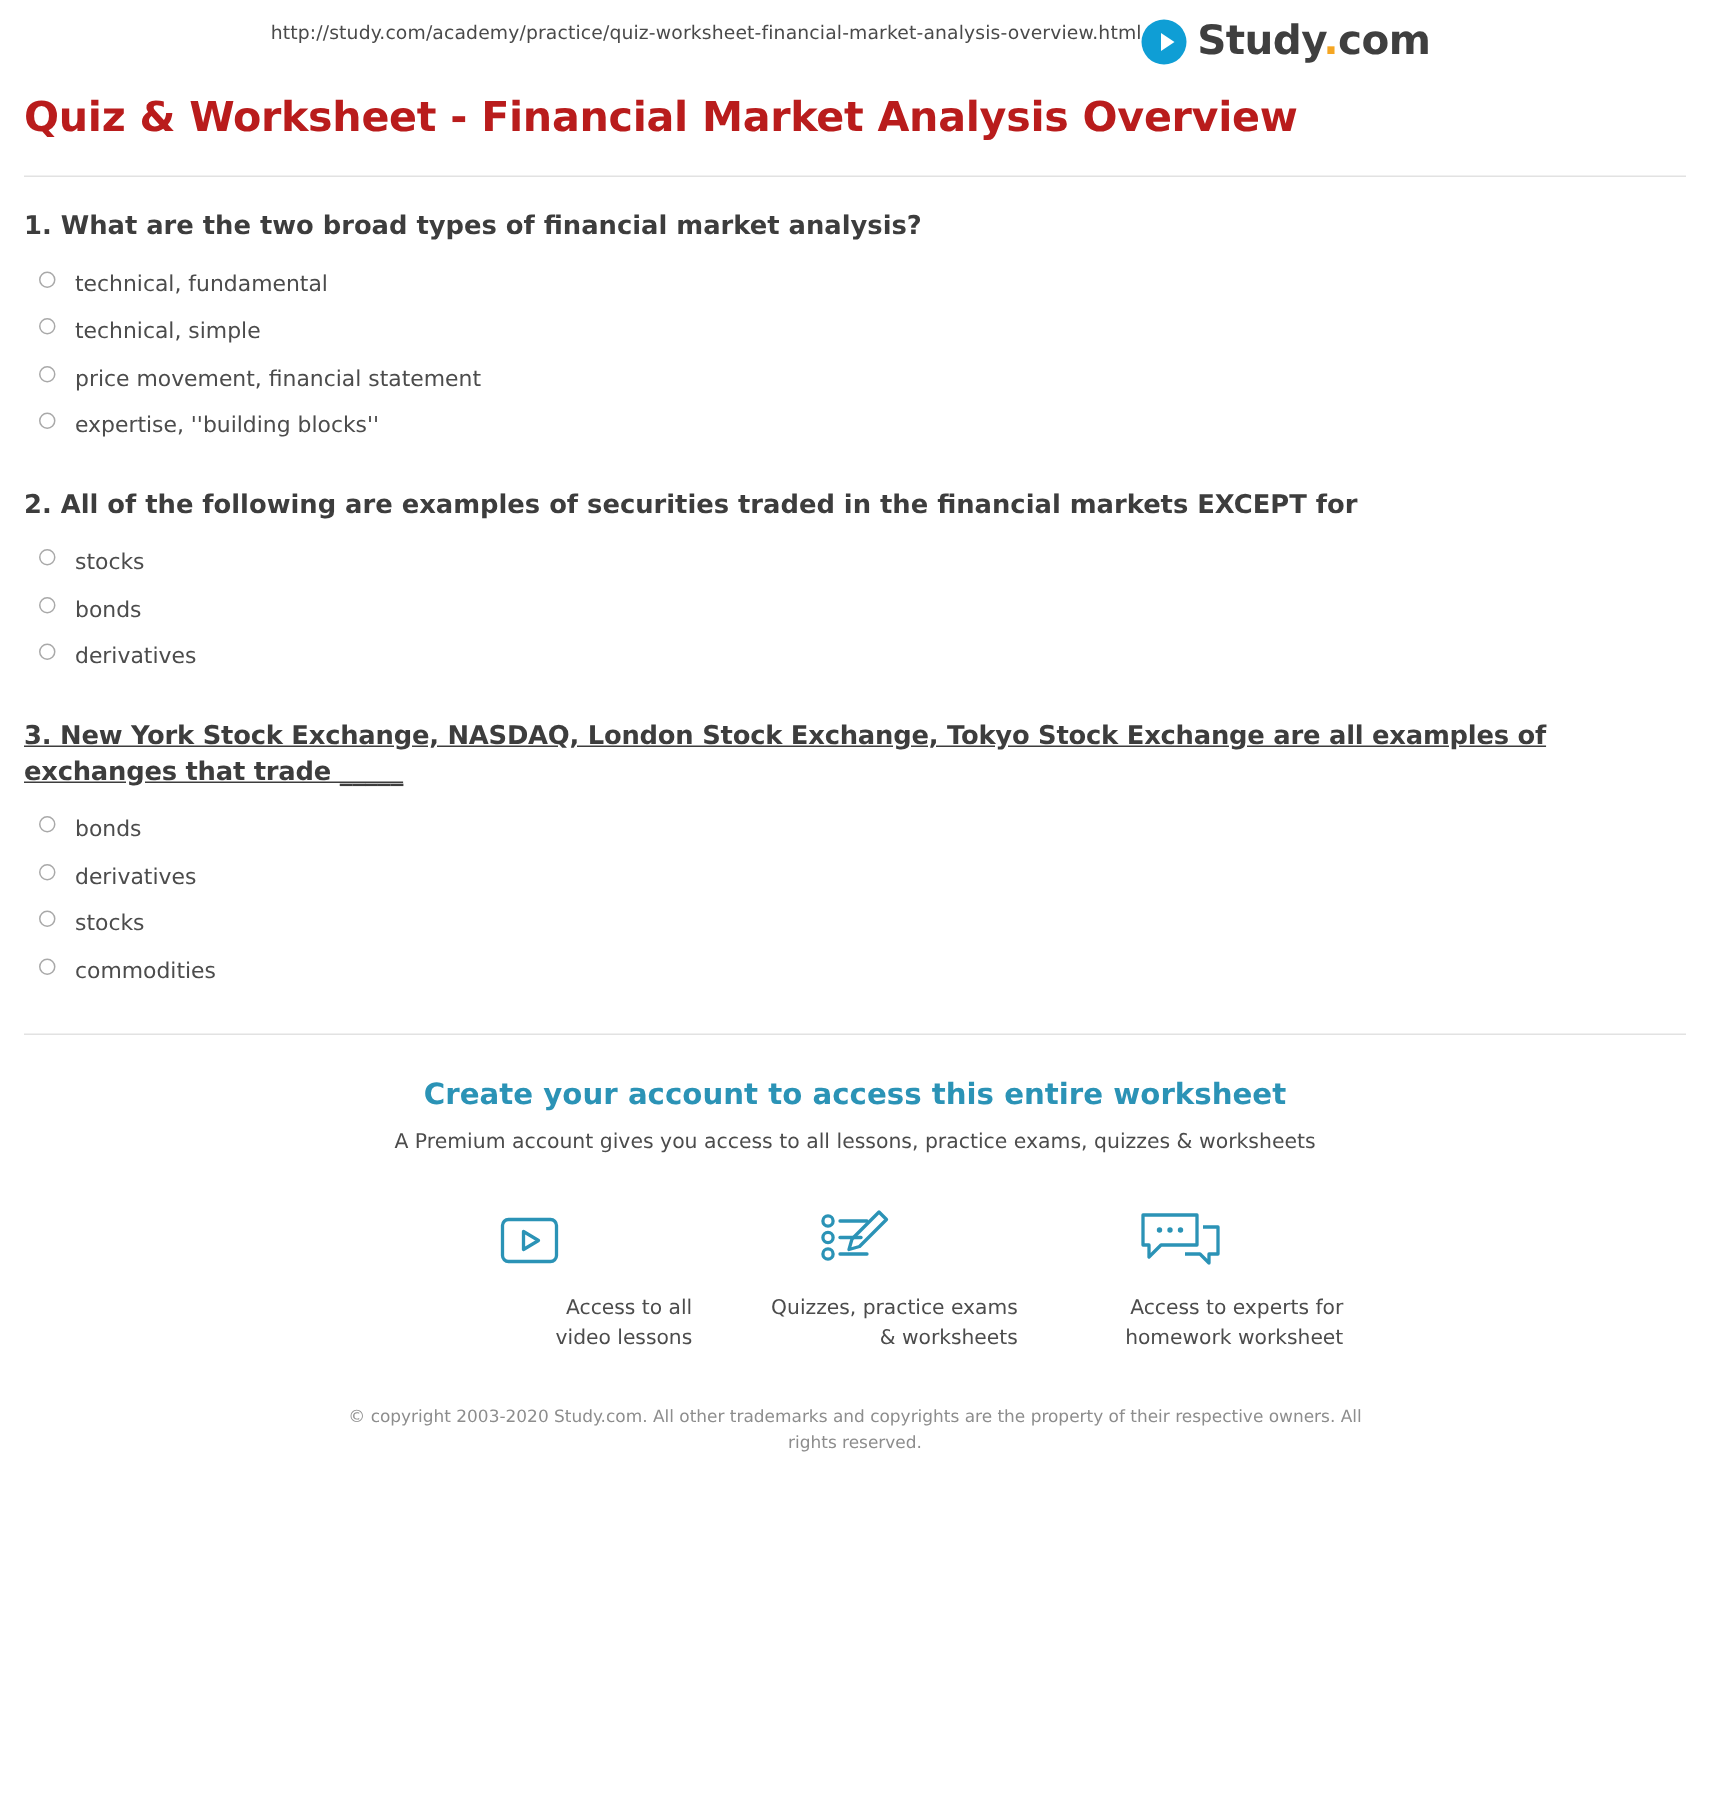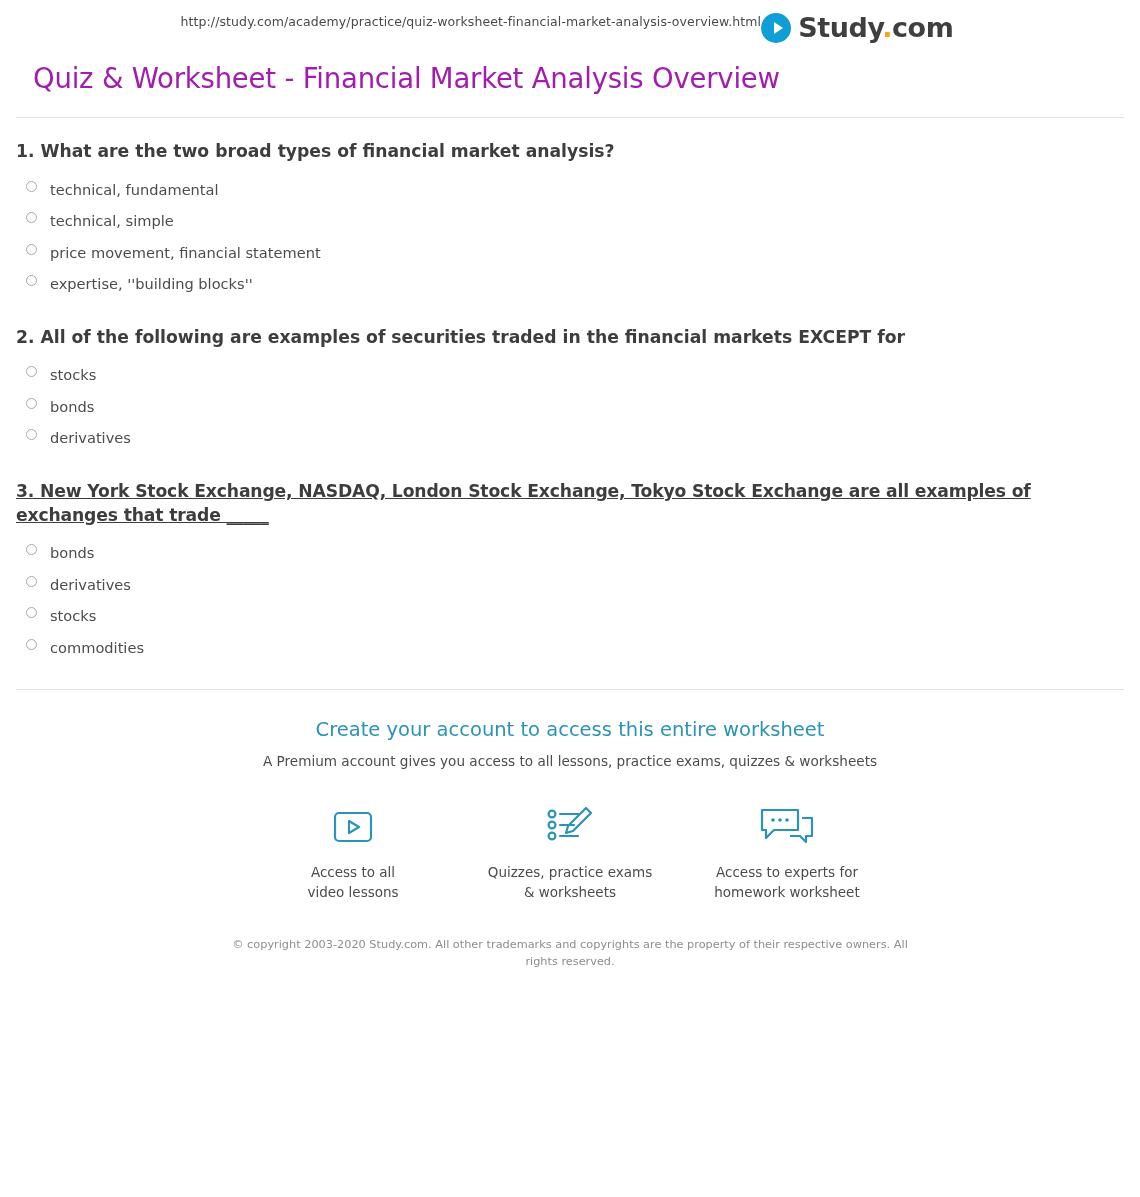--- a/index.html
+++ b/index.html
@@ -66,23 +66,23 @@
     color: #3f3f3f;
     letter-spacing: -0.4px;
     font-family: "DejaVu Sans", "Liberation Sans", sans-serif;
   }
   .logo-dot { color: #f5a623; }
   .logo-com { color: #3f3f3f; }
 
   
   h1.worksheet-title {
     font-size: 27.5px;
-    font-weight: 400;
-    color: #a21caf;
-    margin: 10px 0 0 17px;
+    font-weight: 700;
+    color: #b91c1c;
+    margin: 10px 0 0 0;
     padding: 0 2px 22px 2px;
     letter-spacing: -0.2px;
     line-height: 1.2;
   }
   .rule {
     border: 0;
     border-top: 1px solid #e2e2e2;
     margin: 0 2px;
   }
 
@@ -119,35 +119,35 @@
 
   
   .promo {
     text-align: center;
     padding-top: 28px;
   }
   .promo-title {
     color: #2b93b6;
     font-size: 19.5px;
     margin: 0 0 12px 0;
-    font-weight: 400;
+    font-weight: 700;
   }
   .promo-sub {
     font-size: 13.6px;
     color: #4c4c4c;
     margin: 0 0 30px 0;
   }
   .features {
     display: flex;
     justify-content: center;
     gap: 0;
   }
   .feature {
     width: 217px;
-    text-align: center;
+    text-align: right;
   }
   .feature-icon {
     height: 56px;
     display: flex;
     align-items: center;
     justify-content: center;
     margin-bottom: 8px;
   }
   .feature-label {
     font-size: 13.5px;

